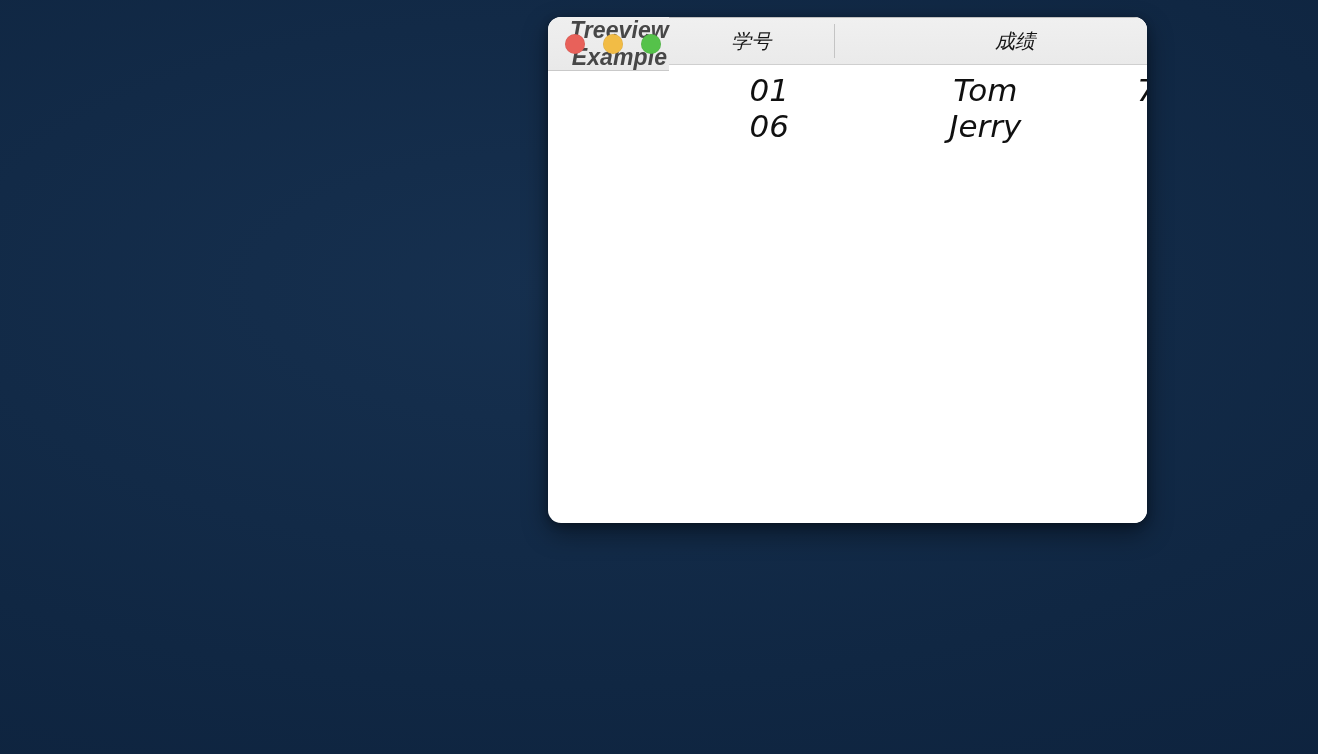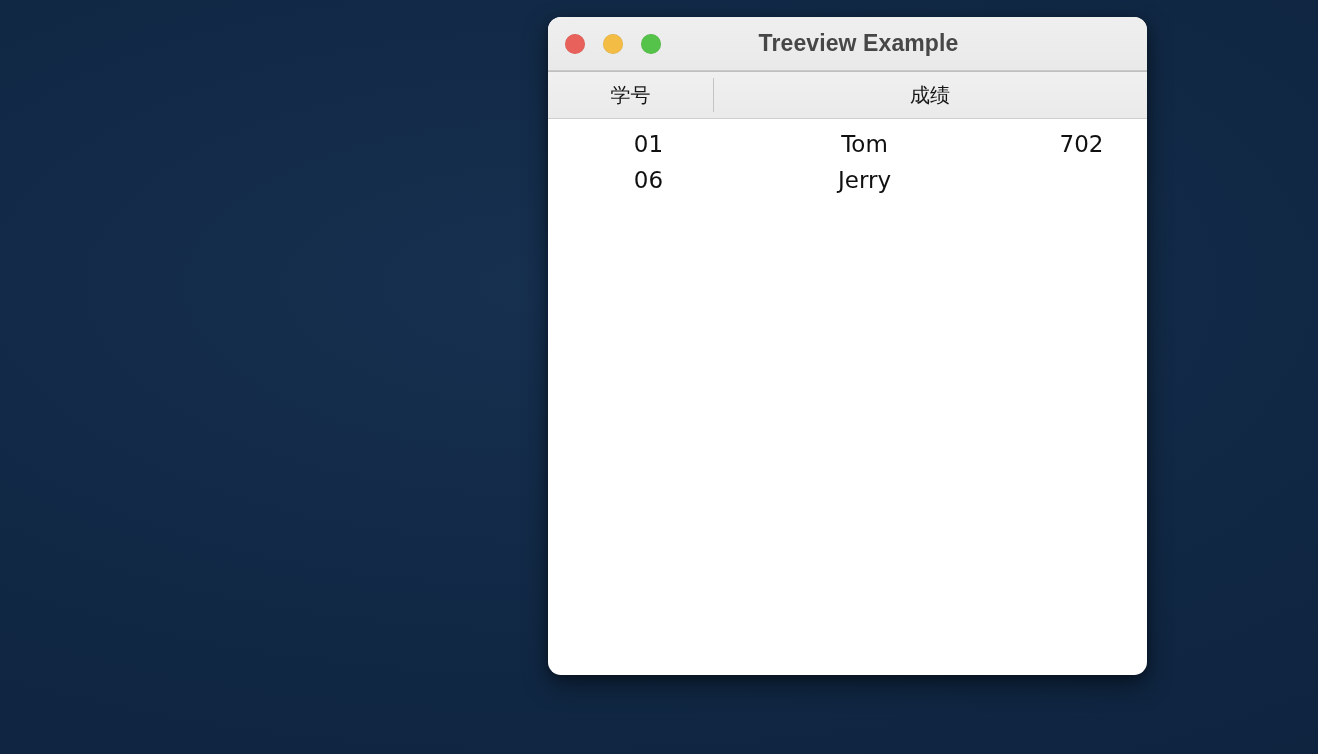--- a/index.html
+++ b/index.html
@@ -35,29 +35,30 @@
     white-space: pre;
     text-shadow: 0 1px 1px rgba(0,0,0,0.35);
   }
 
   
   #app-window {
     position: absolute;
     left: 548px;
     top: 17px;
     width: 599px;
-    height: 658px;
+    height: 506px;
     border-radius: 13px;
     background: #ffffff;
     box-shadow:
       0 10px 26px rgba(0,0,0,0.42),
       0 2px 8px rgba(0,0,0,0.30);
     overflow: hidden;
     display: flex;
-    flex-direction: column;
+    flex-direction: row;
+    font-style: italic;
   }
 
   
   #title-bar {
     position: relative;
     height: 53px;
     flex: 0 0 53px;
     background: linear-gradient(to bottom, #efefef 0%, #ececec 55%, #e9e9e9 100%);
     border-bottom: 1px solid #c9c9c9;
     display: flex;
@@ -141,21 +142,21 @@
   }
   .tree-row {
     display: flex;
     height: 36px;
     align-items: center;
   }
   .td {
     display: flex;
     align-items: center;
     justify-content: center;
-    font-size: 23px;
+    font-size: 31px;
     color: #101010;
     box-sizing: border-box;
     font-family: "DejaVu Sans", "Liberation Sans", sans-serif;
     padding-left: 36px;
   }
 </style>
 </head>
 <body>
 
 <div id="desktop">

